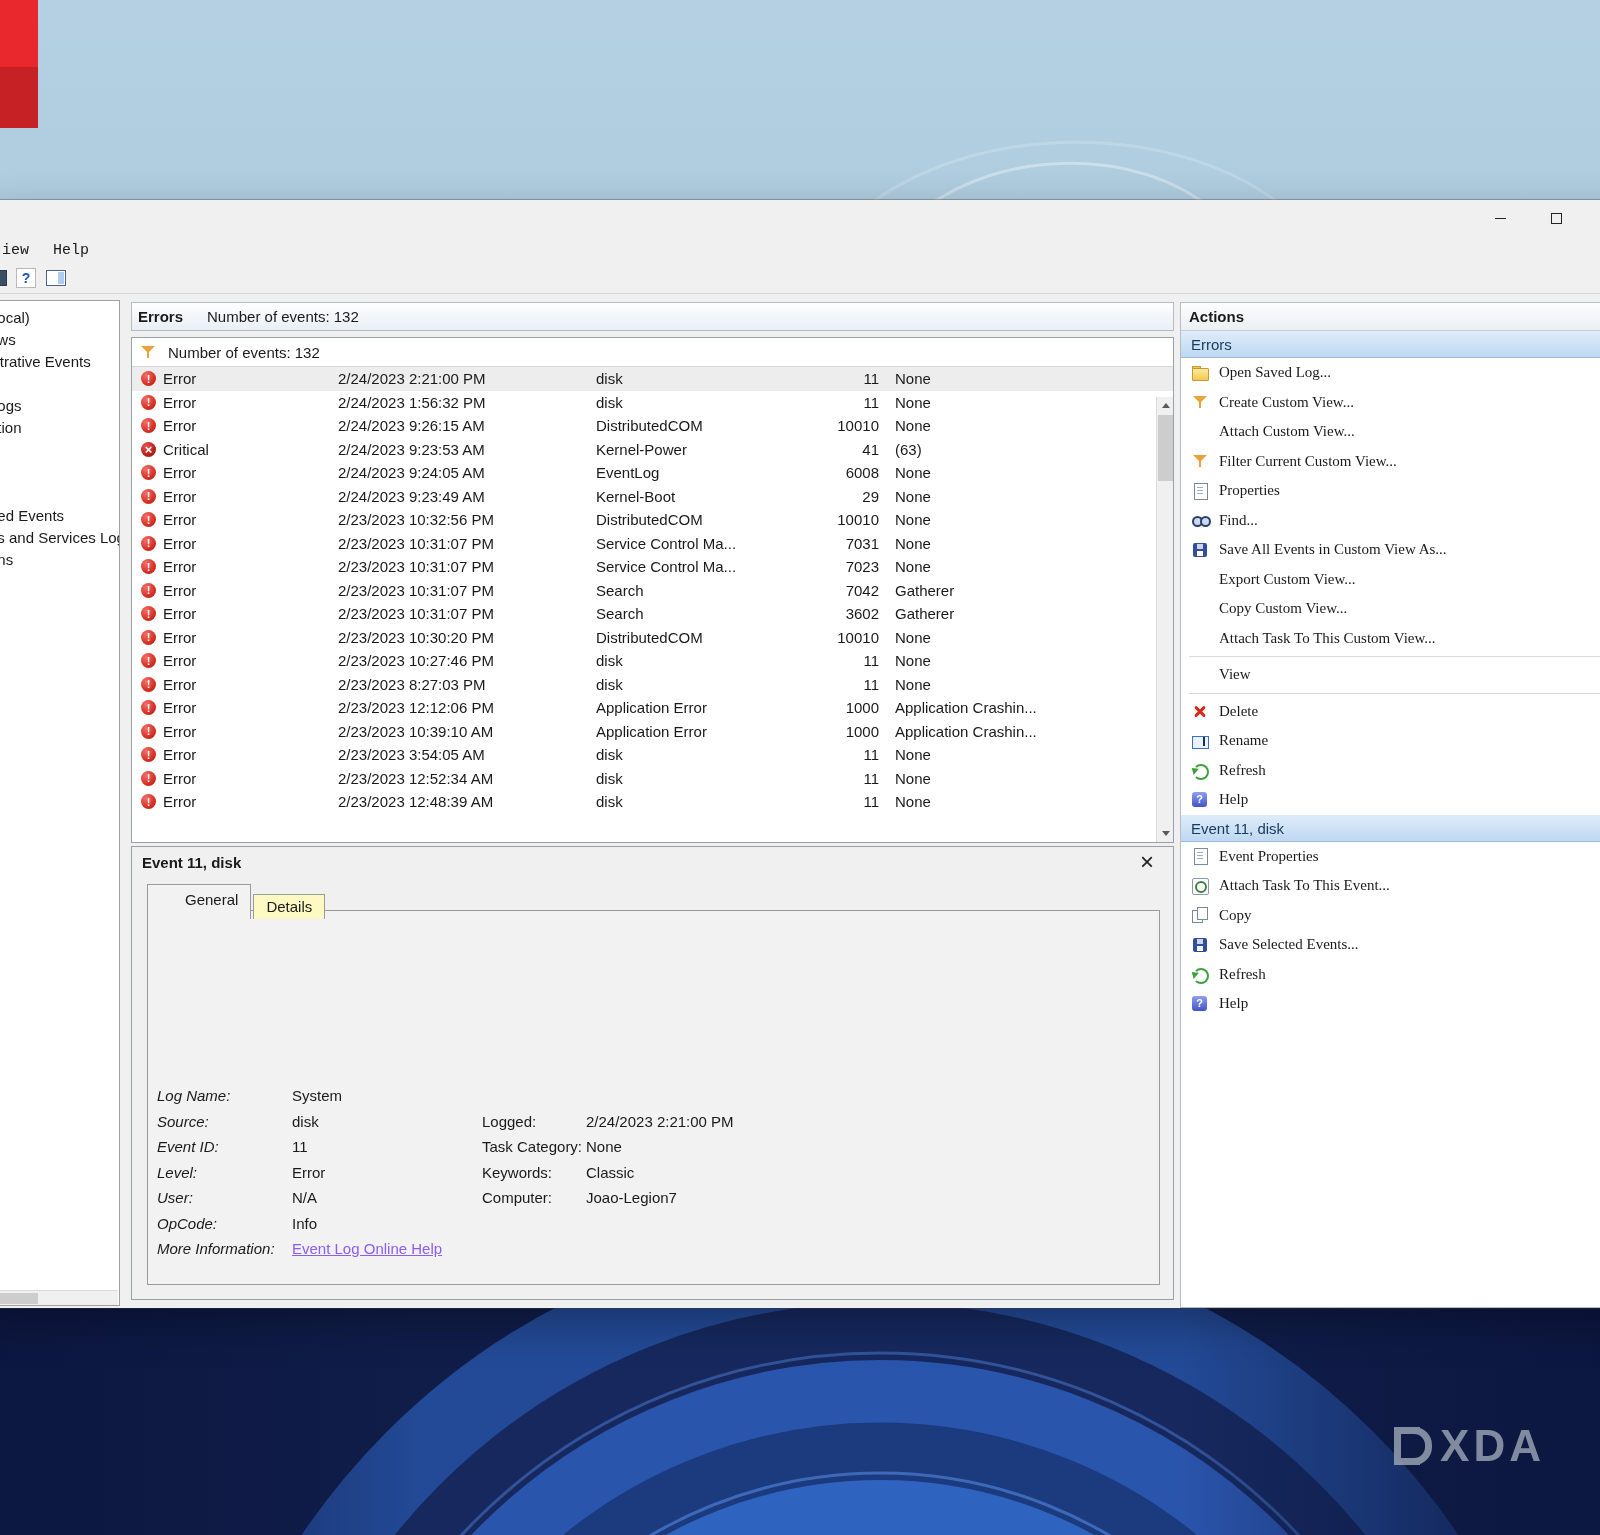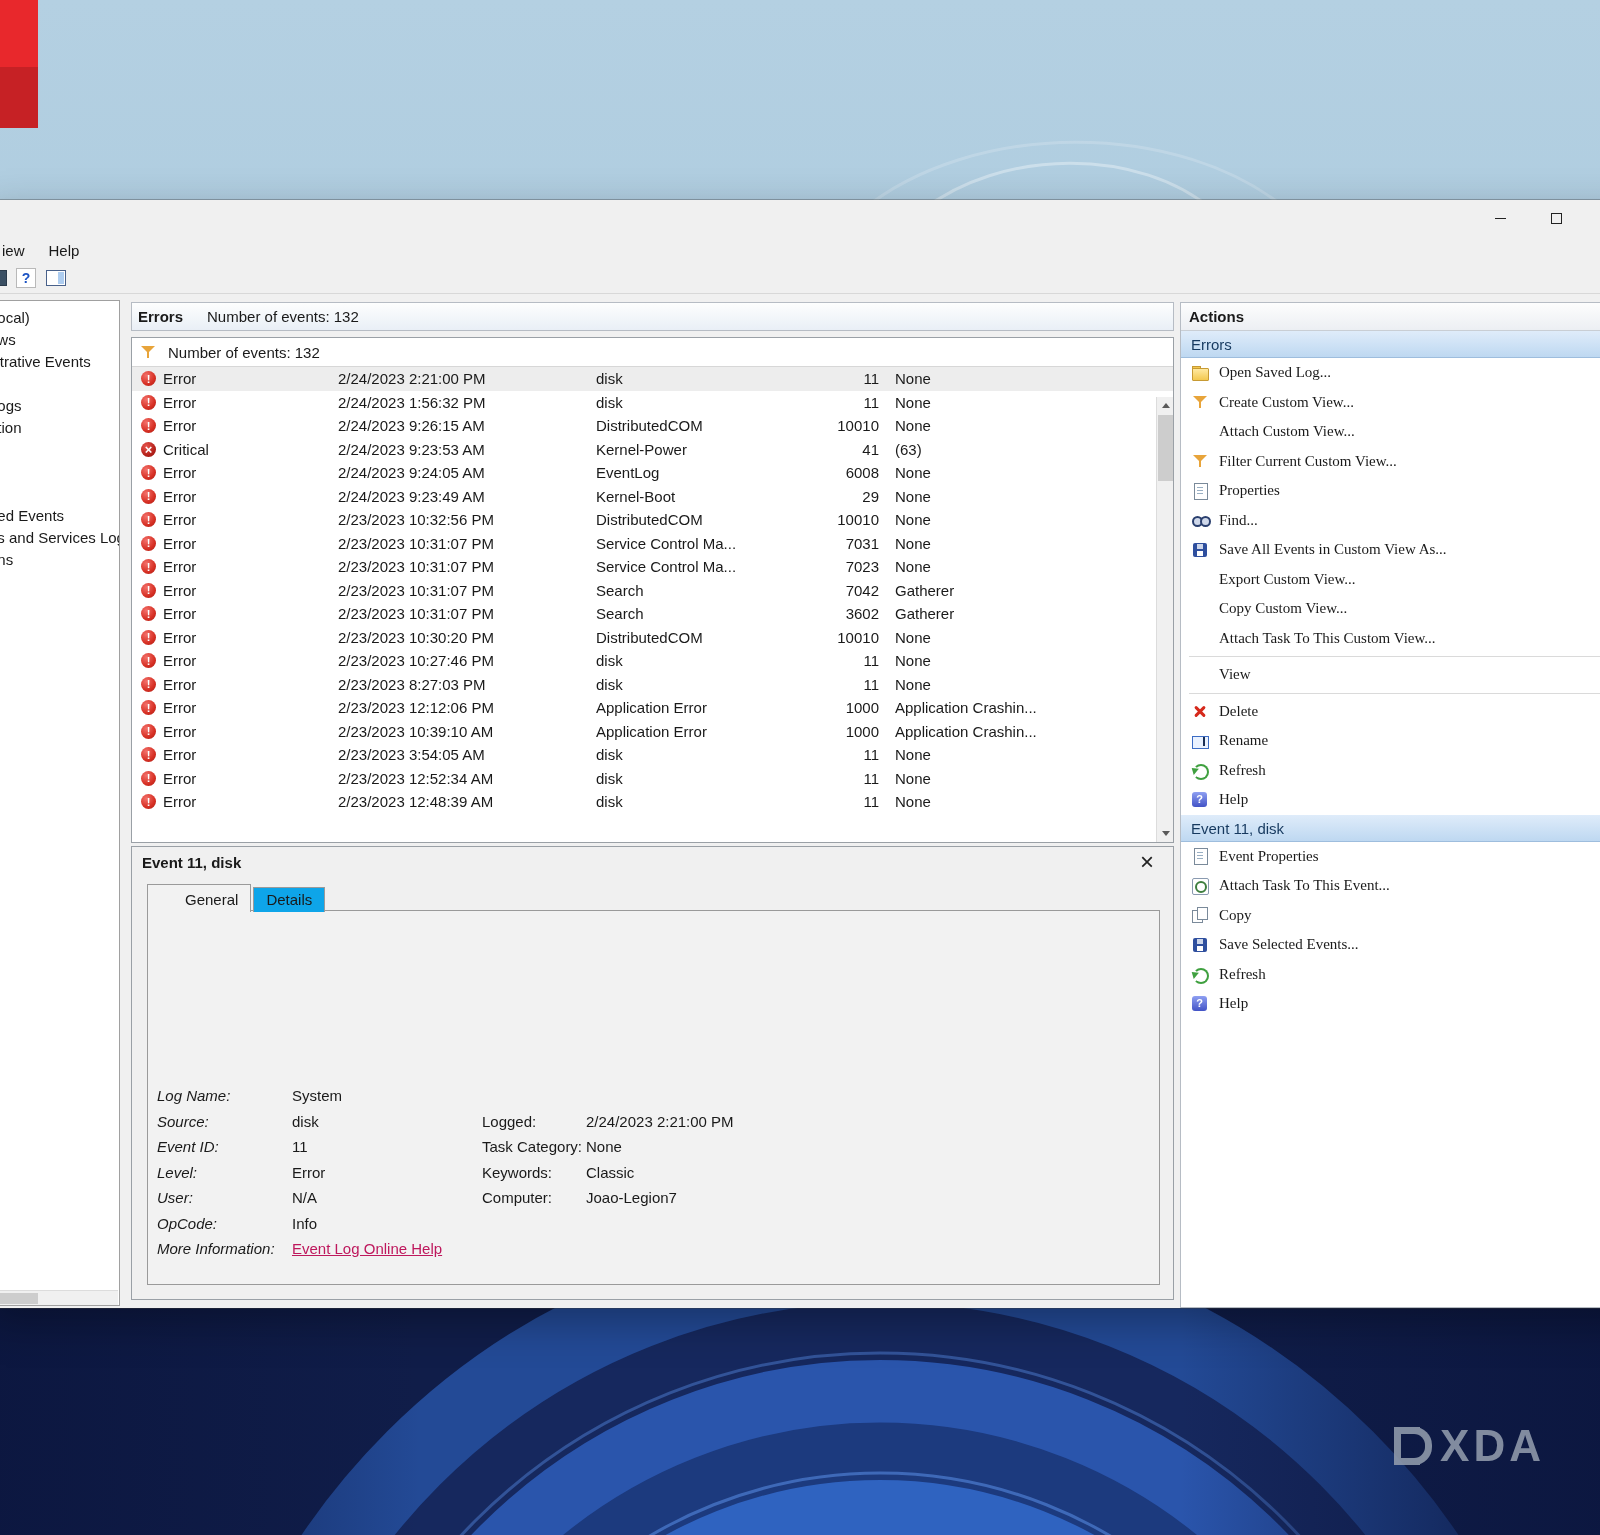--- a/index.html
+++ b/index.html
@@ -18,21 +18,21 @@
 
   
   .window { position:absolute; left:-14px; top:200px; width:1690px; height:1108px; background:#f0f0f0;
             box-shadow:0 0 0 1px rgba(60,60,60,.35), 0 14px 40px rgba(0,0,0,.30); }
   .titlebar { position:absolute; top:0; left:0; right:0; height:37px; background:#f0f0f0; }
   .winbtn { position:absolute; top:3px; width:32px; height:30px; display:flex; align-items:center; justify-content:center; }
   .btn-min { left:1498px; } .btn-max { left:1554px; }
   .glyph-min { width:11px; height:0; border-top:1.6px solid #222; display:block; }
   .glyph-max { width:11px; height:11px; border:1.4px solid #222; display:block; }
   .menubar { position:absolute; top:37px; left:0; right:0; height:26px; display:flex; gap:24px; padding-left:16px; align-items:center; background:#f0f0f0; }
-  .menubar span { cursor:default; }
+  .menubar span { cursor:default;font-family:Liberation Mono, monospace; }
   .toolbar { position:absolute; top:63px; left:0; right:0; height:31px; border-bottom:1px solid #d8d8d8; background:#f0f0f0; }
   .tbtn { position:absolute; top:3px; width:24px; height:24px; display:flex; align-items:center; justify-content:center; }
   .tb1 { left:0px; } .tb2 { left:28px; } .tb3 { left:58px; }
   .tb-partial { width:18px; height:16px; background:#3a4f63; border:1px solid #2a3a4a; }
   .tb-help { width:20px; height:20px; background:#fff; border:1px solid #b9b9b9; color:#1b53c4; font-weight:bold; font-size:14px; display:flex; align-items:center; justify-content:center; }
   .tb-pane { width:20px; height:16px; background:#fff; border:1px solid #49618a; position:relative; }
   .tb-pane::after { content:""; position:absolute; right:1px; top:1px; bottom:1px; width:6px; background:#aecdf0; }
 
   
   .tree { position:absolute; left:0; top:100px; width:134px; height:1006px; background:#fff; border:1px solid #a0a0a0; border-left:none; padding-top:6px; }
@@ -81,32 +81,32 @@
   .tri-down { width:0; height:0; border-left:4px solid transparent; border-right:4px solid transparent; border-top:5px solid #5a5a5a; }
   .sb-thumb { position:absolute; left:1px; top:18px; width:15px; height:66px; background:#cdcdcd; }
 
   
   .details { position:absolute; left:145px; top:646px; width:1043px; height:454px; background:#f0f0f0; border:1px solid #9aa0a6; }
   .d-head { height:31px; display:flex; align-items:center; }
   .d-title { font-weight:bold; margin-left:10px; }
   .d-close { position:absolute; right:14px; top:2px; width:24px; height:26px; display:flex; align-items:center; justify-content:center; color:#222; }
   .d-close::before { content:"\00d7"; font-size:24px; line-height:1; }
   .tabs { position:absolute; left:15px; top:37px; display:flex; z-index:2; }
-  .tab { padding:3px 12px 4px 12px; border:1px solid #9a9a9a; background:#0ea5e9; margin-top:3px; border-bottom:none; }
+  .tab { padding:3px 12px 4px 12px; border:1px solid #9a9a9a; background:#fef9c3; margin-top:10px; border-bottom:none; }
   .tab.active { background:#f2f2f2; margin-top:0; padding-top:6px; position:relative;padding-left:37px; }
   .tab + .tab { margin-left:2px; }
   .tab-content { position:absolute; left:15px; right:13px; top:63px; bottom:14px; border:1px solid #9a9a9a; background:#f2f2f2; }
   .descbox { position:absolute; left:11px; right:45px; top:19px; height:133px; background:#fff; border:1px solid #a0a0a0; padding:8px 10px; }
   .flist { position:absolute; }
   .fl { left:9px; top:172px; }
   .fr { left:334px; top:197.5px; }
   .frow { height:25.5px; display:flex; align-items:center; }
   .fl .lab { width:135px;font-style:italic; }
   .fr .lab { width:104px; }
-  .val.link { color:#be185d; text-decoration:underline; cursor:pointer; }
+  .val.link { color:#8b5cf6; text-decoration:underline; cursor:pointer; }
 
   
   .actions { position:absolute; left:1194px; top:102px; width:496px; height:1006px; background:#fff; border:1px solid #b6bcc4; border-right:none; }
   .a-title { height:28px; background:linear-gradient(180deg,#fdfdfd,#eceff3); border-bottom:1px solid #c9ced4; font-weight:bold; line-height:28px; padding-left:8px; }
   .a-entry { }
   .a-header { height:27px; line-height:27px; padding-left:10px; background:linear-gradient(180deg,#dfecfa,#bed8f1); border-bottom:1px solid #9ebddd; color:#16395f; }
   .a-item { height:29.5px; display:flex; align-items:center; padding-left:10px; cursor:default; }
   .a-item .a-label { margin-left:10px; white-space:nowrap;font-family:Liberation Serif, serif; }
   .a-sep { height:0; border-top:1px solid #dadada; margin:3px 8px; }
   .aicon { width:18px; height:16px; position:relative; flex:0 0 auto; display:inline-block; }

